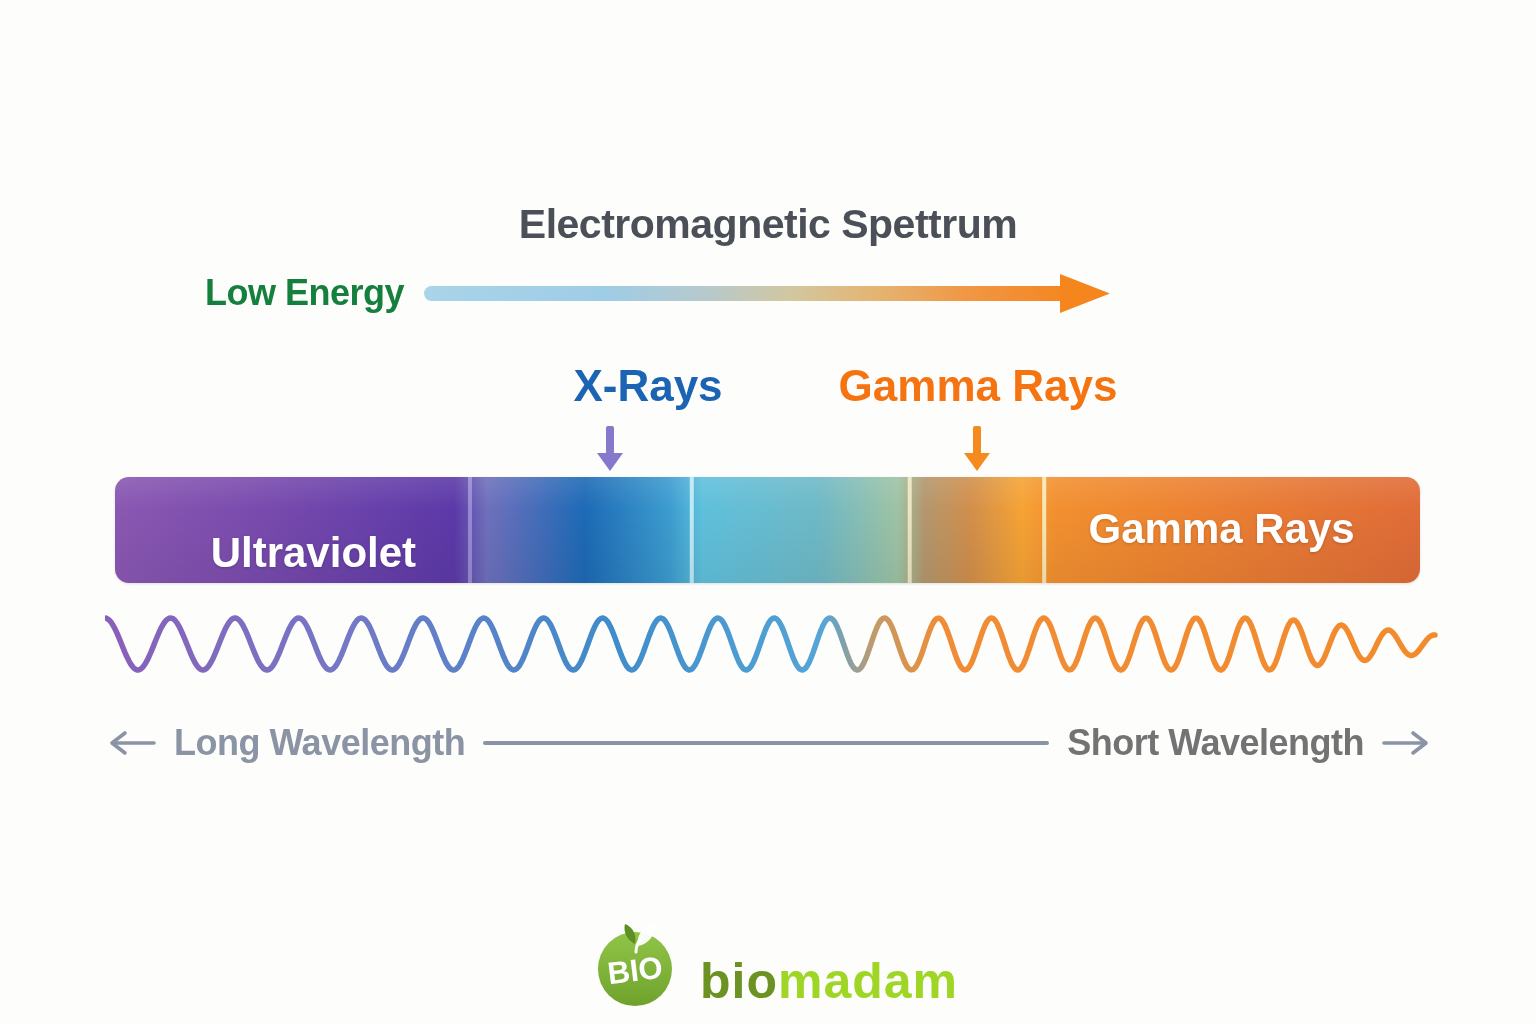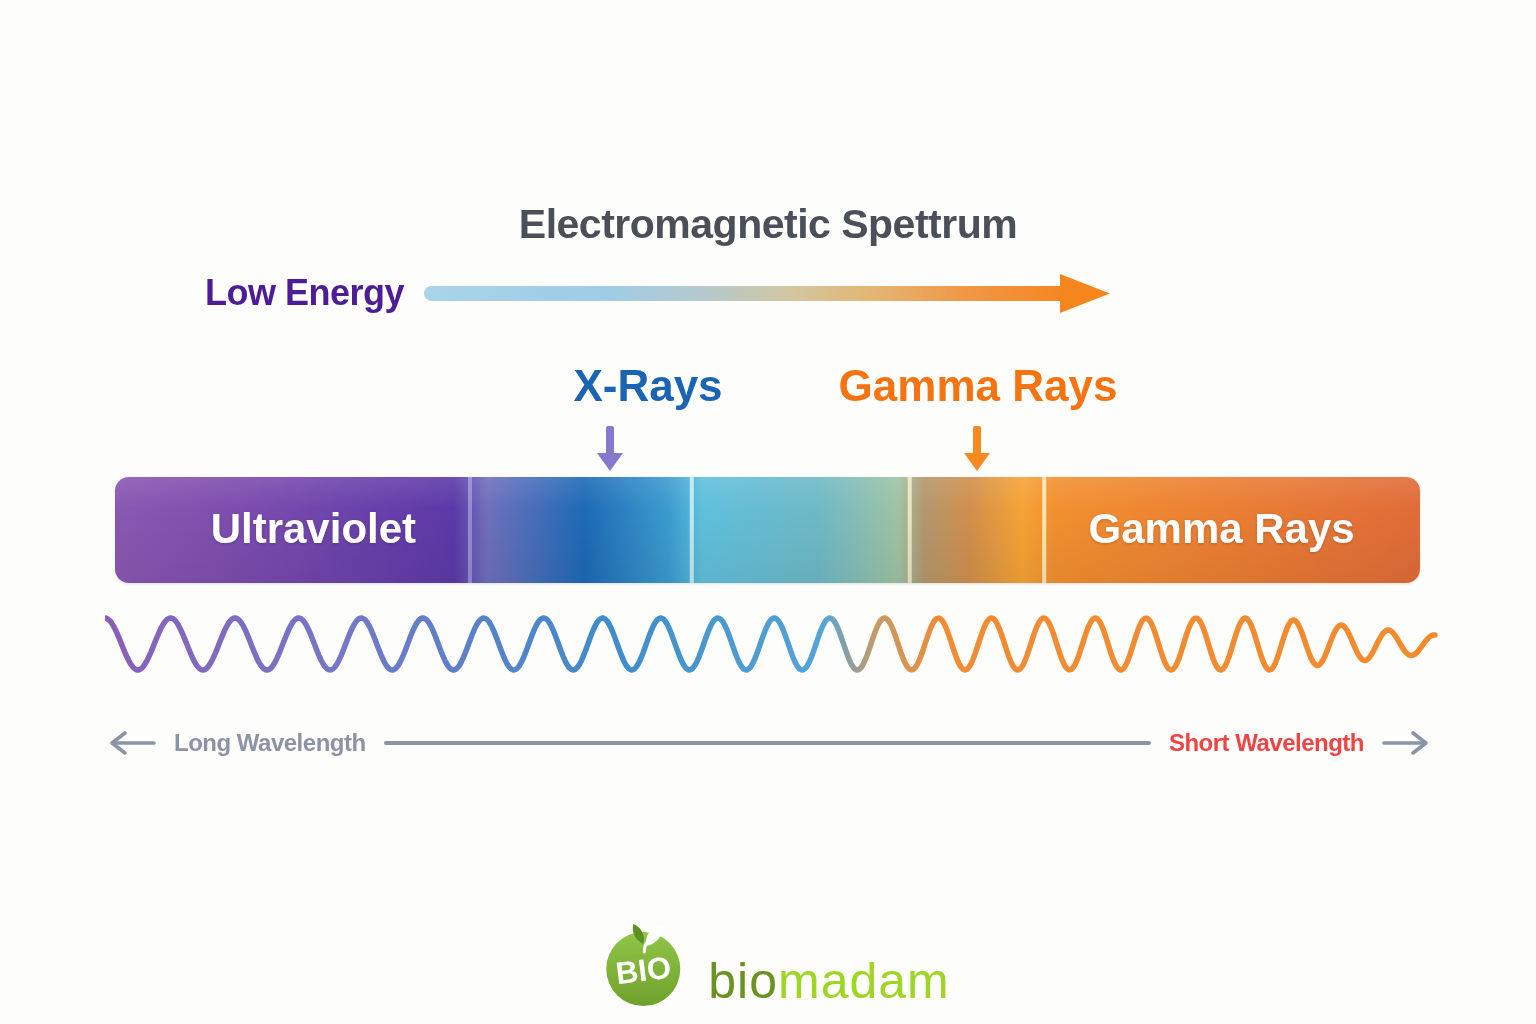--- a/index.html
+++ b/index.html
@@ -28,35 +28,35 @@
     pointer-events:none;}
   .bar-svg{position:absolute;inset:0;}
   .bar-label{position:absolute;top:50%;transform:translate(-50%,-52%);
     color:#ffffff;font-size:42px;font-weight:700;white-space:nowrap;
     text-shadow:0 1px 3px rgba(0,0,0,0.18);z-index:2;}
 
   .wave-wrap{position:absolute;left:105px;top:602px;}
 
   .wavelength-row{position:absolute;left:108px;top:719px;width:1322px;height:48px;
     display:flex;align-items:center;gap:18px;}
-  .wavelength-text{font-size:24px;font-weight:700;letter-spacing:-0.5px;white-space:nowrap;}
+  .wavelength-text{font-size:36px;font-weight:700;letter-spacing:-0.5px;white-space:nowrap;}
   .wavelength-line{flex:1;height:4px;border-radius:2px;}
 
   .logo-row{position:absolute;left:50%;top:920px;transform:translateX(-50%);
     margin-left:8px;display:flex;align-items:center;gap:24px;}
-  .brand{font-size:50px;font-weight:400;letter-spacing:1px;white-space:nowrap;margin-top:32px;}
+  .brand{font-size:50px;font-weight:700;letter-spacing:1px;white-space:nowrap;margin-top:32px;}
 </style>
 </head>
 <body>
 
 <div class="canvas">
 
   <div class="page-title" style="color: rgb(75, 80, 88);">Electromagnetic Spettrum</div>
 
-  <div class="energy-label low-energy" style="color: #4c1d95;">Low Energy</div>
+  <div class="energy-label low-energy" style="color: #15803d;">Low Energy</div>
   <svg class="energy-arrow" width="688" height="46" viewBox="0 0 688 46">
     <defs>
         <linearGradient id="energyGrad" x1="0" y1="0" x2="1" y2="0">
           <stop offset="0" stop-color="#a9d4e9"></stop>
           <stop offset="0.28" stop-color="#9ecde6"></stop>
           <stop offset="0.44" stop-color="#b7c9cc"></stop>
           <stop offset="0.57" stop-color="#d2c7a0"></stop>
           <stop offset="0.7" stop-color="#e4b572"></stop>
           <stop offset="0.84" stop-color="#f09746"></stop>
           <stop offset="1" stop-color="#f5861e"></stop>
@@ -99,21 +99,21 @@
           </linearGradient>
         </defs>
       <rect x="0" y="0" width="1305" height="106" fill="url(#barGrad)"></rect>
       <g id="barDividers">
           <rect x="353.0" y="0" width="4" height="106" fill="#9b8fd8" opacity="0.9"></rect>
           <rect x="574.8" y="0" width="4" height="106" fill="#c6f0f6" opacity="0.9"></rect>
           <rect x="792.7" y="0" width="4" height="106" fill="#f4ebc9" opacity="0.9"></rect>
           <rect x="927.2" y="0" width="4" height="106" fill="#f9eec2" opacity="0.9"></rect>
         </g>
     </svg>
-    <span class="bar-label" id="barLabel0" style="left: 15.2%;">Ultraviolet</span>
+    <span class="bar-label" id="barLabel0" style="left: 15.2%; margin-top: 24px;">Ultraviolet</span>
     <span class="bar-label" id="barLabel1" style="left: 84.8%;">Gamma Rays</span>
   </div>
 
   <svg class="wave-wrap" width="1335" height="88" viewBox="0 0 1335 88">
     <defs>
         <linearGradient id="waveGrad" x1="0" y1="0" x2="1" y2="0">
           <stop offset="0" stop-color="#8a5fb8"></stop>
           <stop offset="0.18" stop-color="#7478c6"></stop>
           <stop offset="0.38" stop-color="#3f8cca"></stop>
           <stop offset="0.54" stop-color="#55a5d6"></stop>
@@ -127,21 +127,21 @@
 
   <div class="wavelength-row">
     <svg width="48" height="26" viewBox="0 0 48 26">
       <g class="wl-stroke" fill="none" stroke-width="3.6" stroke-linecap="round" stroke-linejoin="round" stroke="#8b94a5">
         <line x1="46" y1="13" x2="5" y2="13"></line>
         <polyline points="17,3 4,13 17,23"></polyline>
       </g>
     </svg>
     <span class="wavelength-text" style="color: rgb(139, 148, 165);">Long Wavelength</span>
     <div class="wavelength-line" style="background: rgb(139, 148, 165);"></div>
-    <span class="wavelength-text" style="color: #ef4444;">Short Wavelength</span>
+    <span class="wavelength-text" style="color: #737373;">Short Wavelength</span>
     <svg width="48" height="26" viewBox="0 0 48 26">
       <g class="wl-stroke" fill="none" stroke-width="3.6" stroke-linecap="round" stroke-linejoin="round" stroke="#8b94a5">
         <line x1="2" y1="13" x2="43" y2="13"></line>
         <polyline points="31,3 44,13 31,23"></polyline>
       </g>
     </svg>
   </div>
 
   <div class="logo-row">
     <svg width="82" height="86" viewBox="0 0 82 86">

